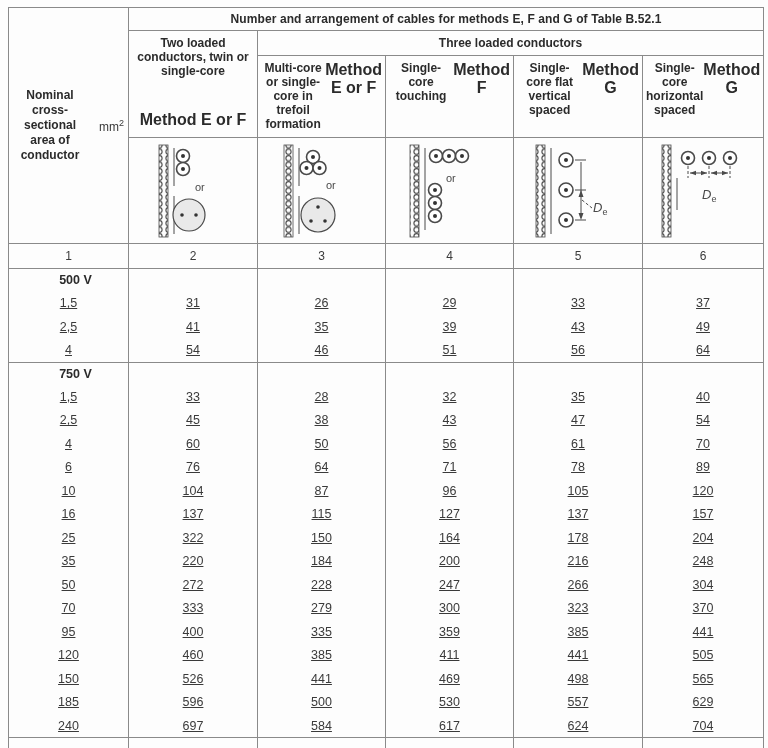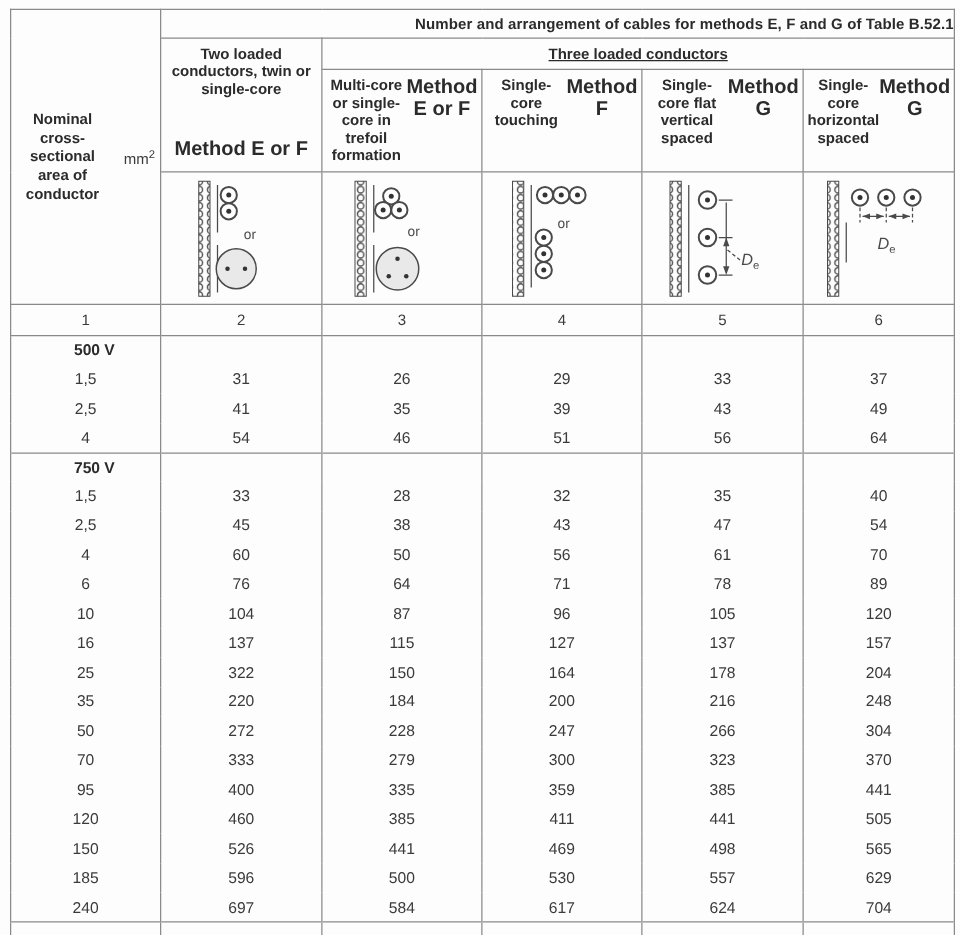--- a/index.html
+++ b/index.html
@@ -32,42 +32,42 @@
     color:var(--text);
     padding:0;
     overflow:hidden;
   }
   
   tr.title-row{height:23px;}
   tr.band-row{height:25px;}
   tr.subhdr-row{height:82px;}
   tr.diagram-row{height:106px;}
   tr.numbers-row{height:25px;}
-  td.title-cell{font-weight:bold;font-size:12px;color:var(--heading);letter-spacing:.1px;text-align:right;}
-  td.band-cell{font-weight:bold;font-size:12px;color:var(--heading);text-decoration:underline;}
+  td.title-cell{font-weight:bold;font-size:12px;color:var(--heading);letter-spacing:.1px;}
+  td.band-cell{font-weight:bold;font-size:12px;color:var(--heading);}
   td.corner-cell{vertical-align:middle;}
   .corner-inner{display:flex;flex-direction:row;align-items:center;gap:12px;padding:0 4px;}
   .corner-label{font-weight:bold;font-size:12px;line-height:15px;color:var(--heading);}
   .corner-unit{font-size:12px;color:var(--text);}
   .corner-unit sup{font-size:9px;}
   td.colhdr{vertical-align:top;}
   .colhdr-flex{
     display:flex;flex-direction:row;justify-content:space-between;
     height:80px;padding:5px 3px 6px 3px;
   }
   .col2-flex{height:104px;padding:5px 3px 6px 3px;display:flex;flex-direction:column;justify-content:space-between;}
   .hdr-label{font-weight:bold;font-size:12px;line-height:14px;color:var(--heading);}
   .hdr-method{font-weight:bold;font-size:16px;color:var(--heading);}
   td.num-cell{font-size:12px;color:var(--text);}
   td.diagram-cell{vertical-align:middle;}
   td.diagram-cell svg{display:block;margin:0 auto;}
   
   tr.section-row{height:23px;}
   tr.section-row td{border-top:1px solid var(--border);border-bottom:none;padding-left:14px;}
-  tr.data-row{height:23.5px;}
+  tr.data-row{height:23.5px;text-decoration:underline;}
   tr.data-row td{border-top:none;border-bottom:none;}
   td.voltage{font-weight:bold;color:var(--heading);}
   tr.partial-row{height:11px;}
   tr.partial-row td{border-top:1px solid var(--border);border-bottom:none;}
   .svgtext{font-family:"Liberation Sans", sans-serif;fill:var(--diagram);}
 </style>
 </head>
 <body>
 
 <div class="page">

